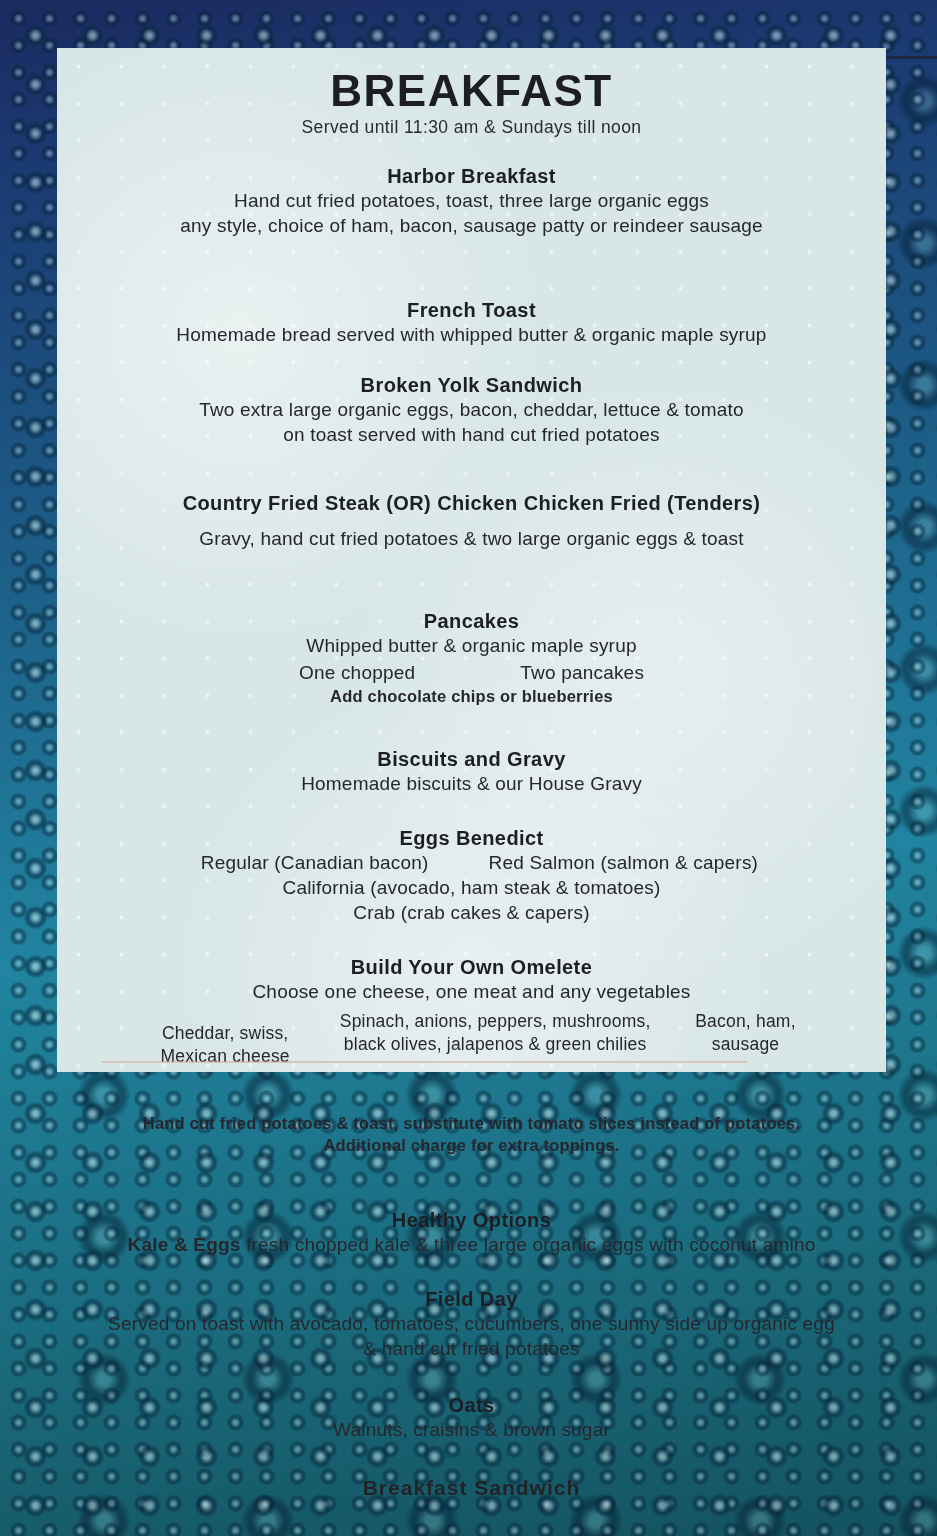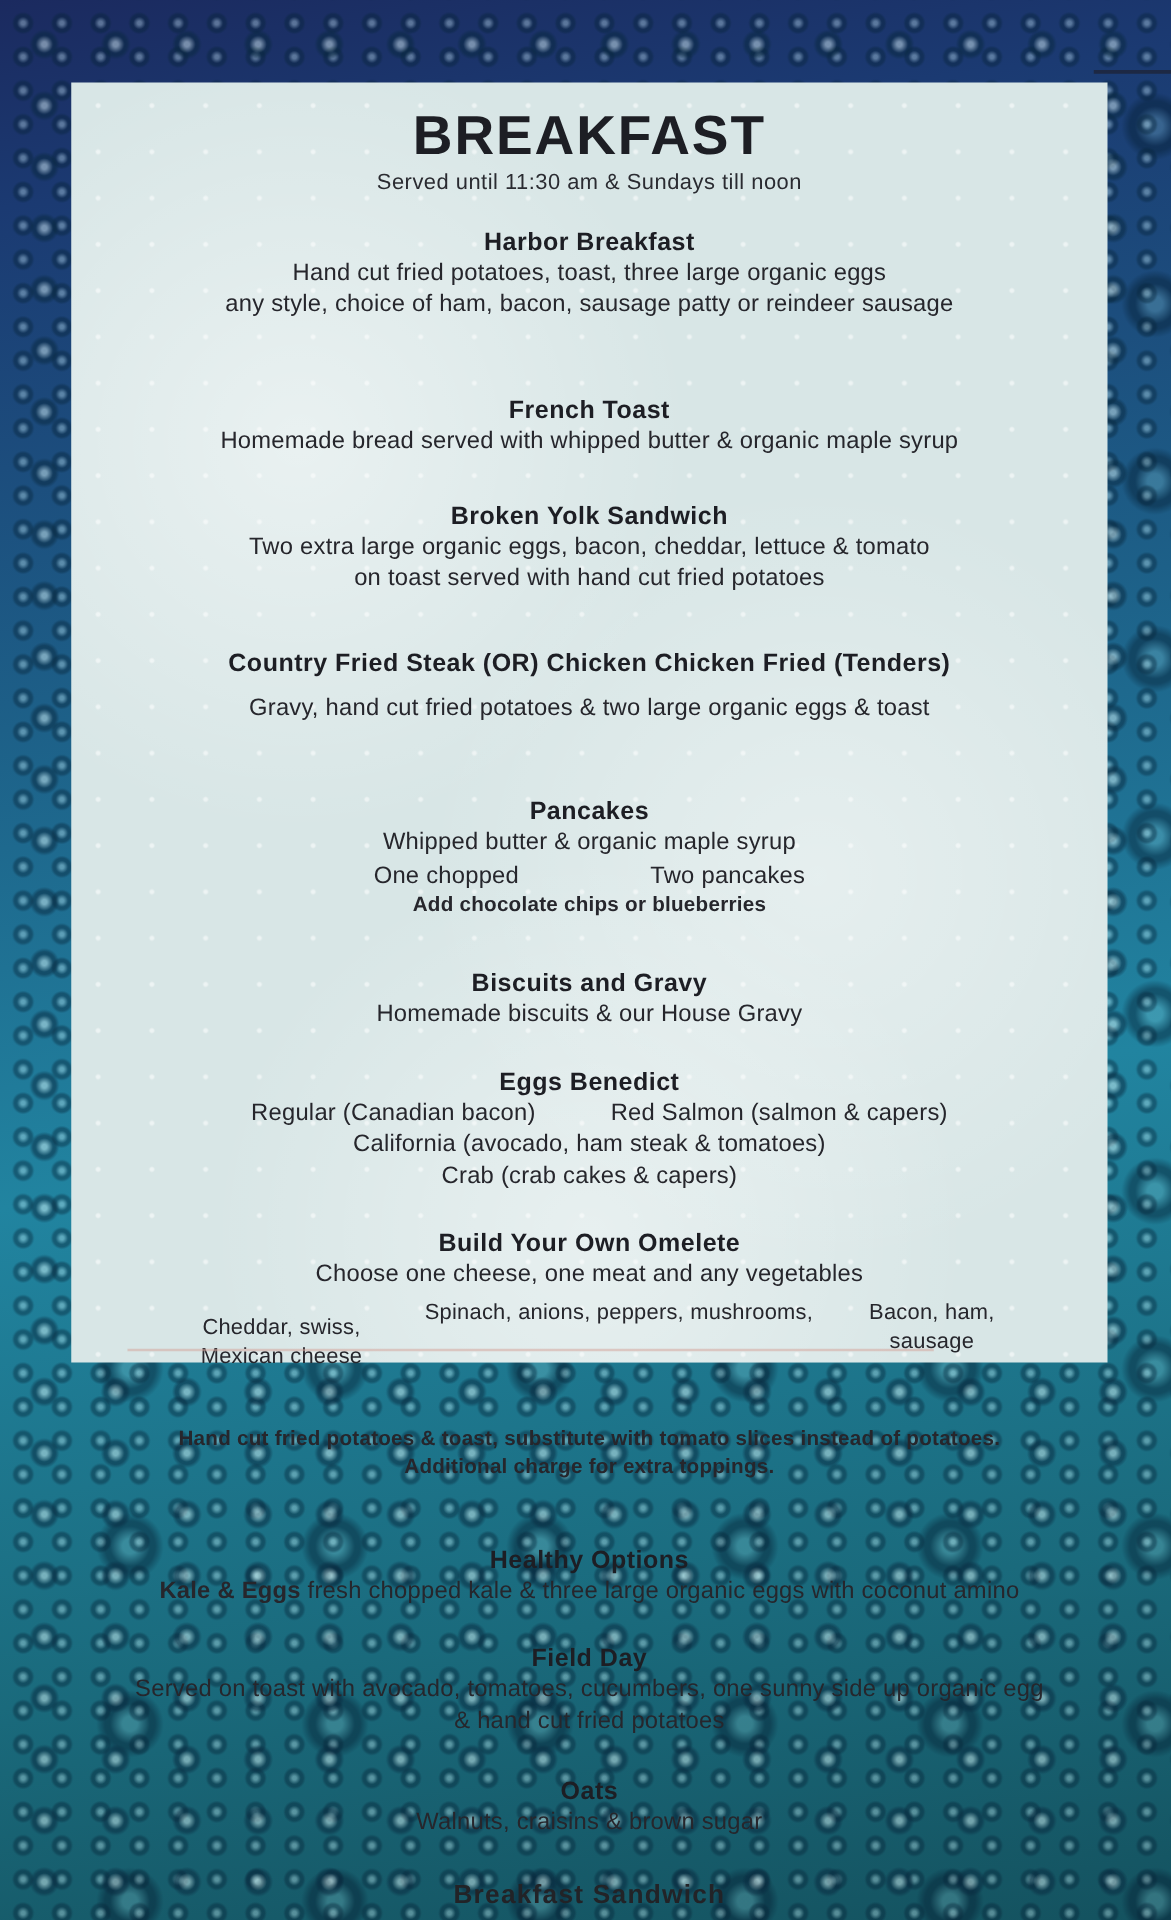--- a/index.html
+++ b/index.html
@@ -13,41 +13,41 @@
   .droplets{
     position:absolute;inset:0;
     background-image:
       radial-gradient(circle, rgba(230,255,255,.45) 0 2px, rgba(8,40,62,.50) 7px 9px, rgba(8,40,62,0) 12px),
       radial-gradient(circle, rgba(210,245,250,.35) 0 1.5px, rgba(6,35,55,.40) 5px 7px, rgba(6,35,55,0) 9px),
       radial-gradient(circle, rgba(160,230,235,.22) 0 6px, rgba(4,30,50,.45) 16px 20px, rgba(4,30,50,0) 27px);
     background-size:57px 49px, 31px 27px, 164px 142px;
     background-position:7px 11px, 3px 5px, 22px 30px;
   }
   .menu-card{
-    position:absolute;left:57px;top:66px;width:829px;height:1024px;
+    position:absolute;left:57px;top:48px;width:829px;height:1024px;
     box-sizing:border-box;padding-top:20px;
     background-color:#d8e6e6;
     background-image:
       radial-gradient(circle at 22% 28%, rgba(255,255,255,.45), transparent 32%),
       radial-gradient(circle at 72% 62%, rgba(255,255,255,.35), transparent 36%),
       radial-gradient(circle at 50% 90%, rgba(255,255,255,.40), transparent 30%),
       radial-gradient(circle, rgba(255,255,255,.55) 0 1.2px, transparent 2.6px);
     background-size:100% 100%,100% 100%,100% 100%,43px 37px;
     text-align:center;color:#26262c;
   }
   .artifact-line{position:absolute;right:0;top:56px;width:62px;height:3px;background:#1e2438;opacity:.8;}
   .card-rule{position:absolute;left:45px;bottom:9px;width:645px;height:2px;background:rgba(214,168,158,.55);}
   .menu-title{font-size:44px;font-weight:bold;letter-spacing:1.5px;color:#1d1e24;line-height:1.05;}
   .menu-subtitle{font-size:17.5px;letter-spacing:.4px;margin-top:3px;color:#2a2b31;}
   .item-name{font-size:20px;font-weight:bold;letter-spacing:.4px;color:#1d1e24;line-height:24px;}
   .desc{font-size:19px;line-height:25px;letter-spacing:.2px;color:#26262c;}
   .subnote{font-size:16.5px;font-weight:bold;letter-spacing:.2px;line-height:22px;color:#26262c;}
   .mt-harbor{margin-top:26px;}
   .mt-french{margin-top:60px;}
-  .mt-broken{margin-top:36px;}
+  .mt-broken{margin-top:26px;}
   .mt-country{margin-top:44px;}
   .mt-country-desc{margin-top:11px;}
   .mt-pancakes{margin-top:58px;}
   .mt-biscuits{margin-top:40px;}
   .mt-benedict{margin-top:30px;}
   .mt-omelete{margin-top:30px;}
   .mt-note{margin-top:44px;}
   .mt-healthy{margin-top:52px;}
   .mt-field{margin-top:30px;text-align:center;}
   .mt-oats{margin-top:32px;}
@@ -123,20 +123,21 @@
   <div class="mt-omelete">
     <div class="item-name">Build Your Own Omelete</div>
     <div class="desc">Choose one cheese, one meat and any vegetables</div>
     <div class="omelete-cols">
       <div class="omelete-col c1">
         <div>Cheddar, swiss,</div>
         <div>Mexican cheese</div>
       </div>
       <div class="omelete-col c2">
         <div>Spinach, anions, peppers, mushrooms,</div>
+        <div>black olives, jalapenos &amp; green chilies</div>
       </div>
       <div class="omelete-col c3">
         <div>Bacon, ham,</div>
         <div>sausage</div>
       </div>
     </div>
   </div>
 
   <div class="mt-note">
     <div class="subnote">Hand cut fried potatoes &amp; toast, substitute with tomato slices instead of potatoes.</div>

